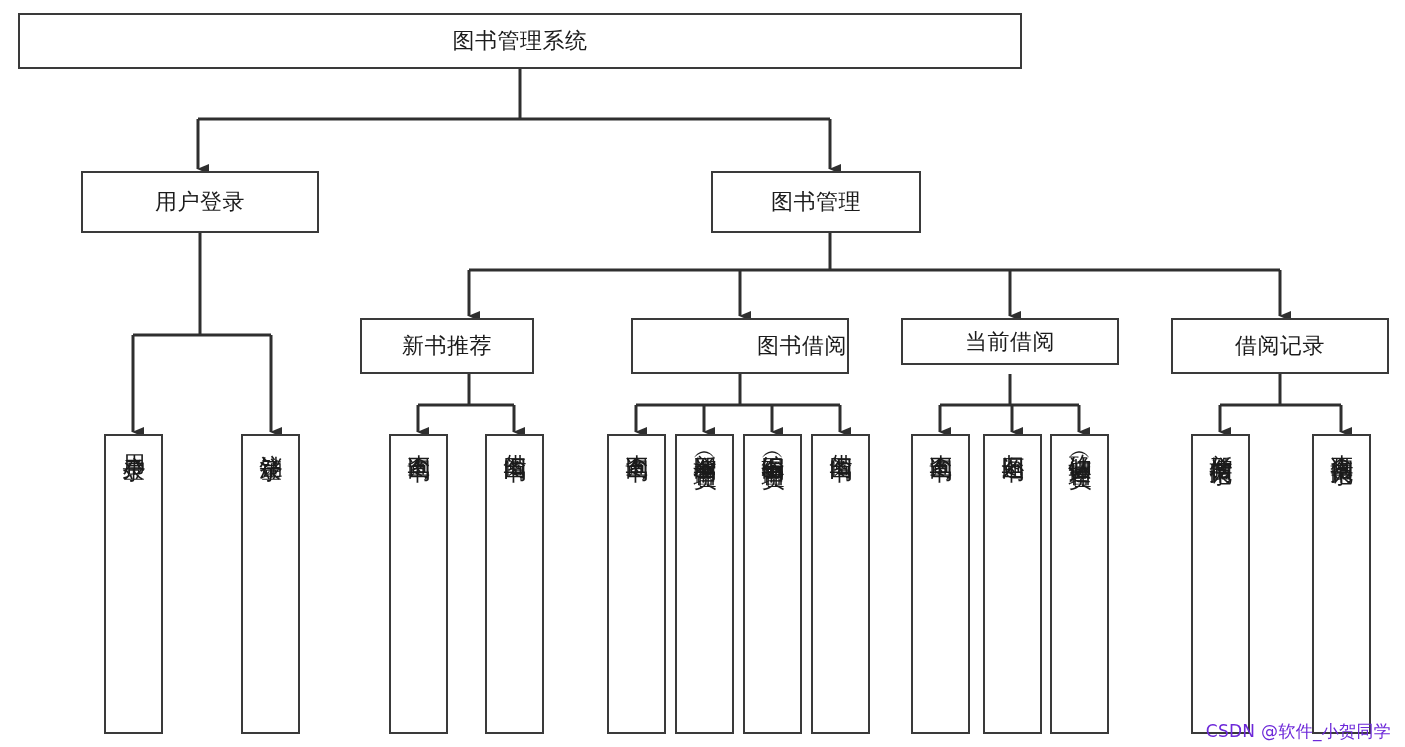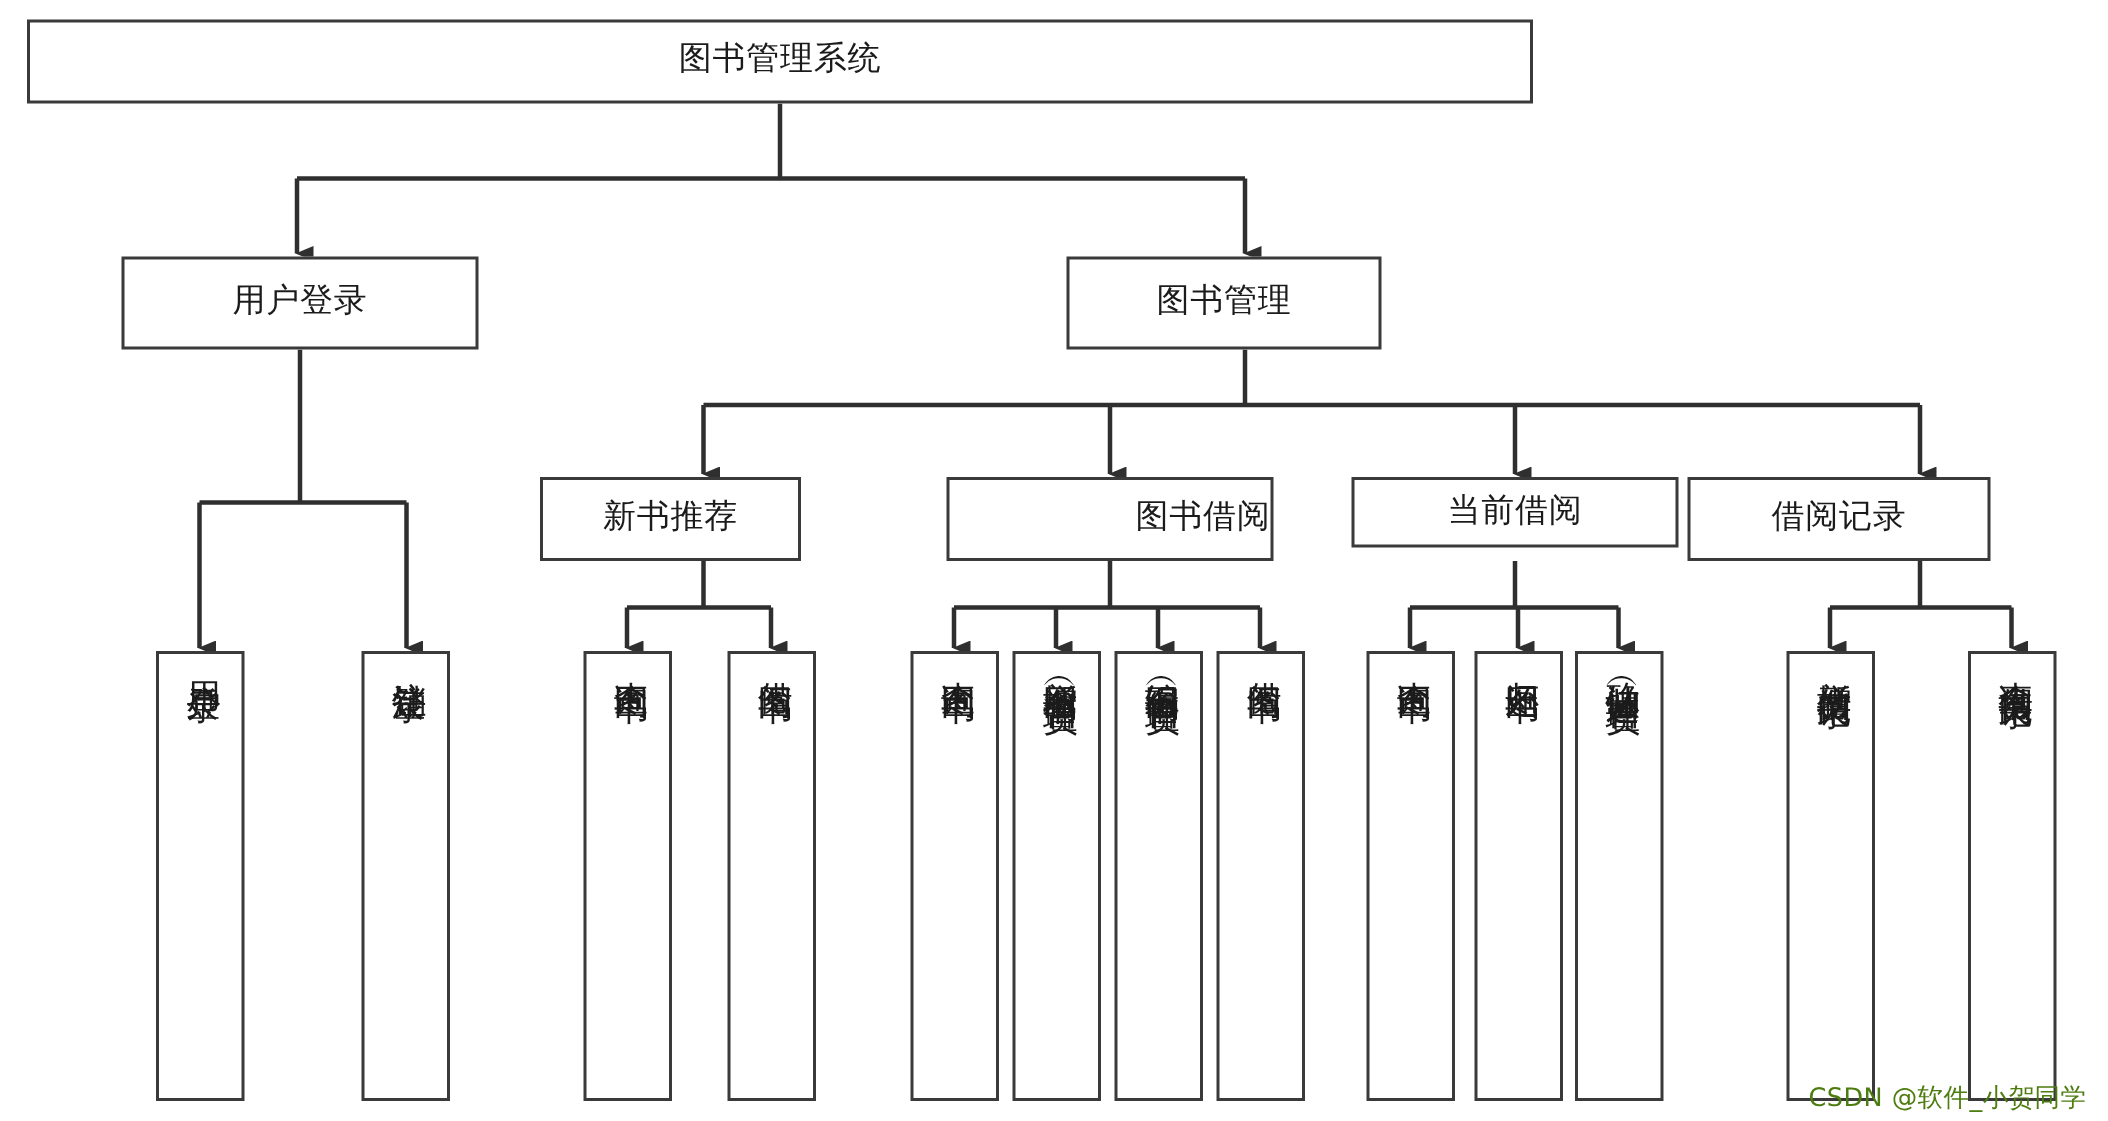--- a/index.html
+++ b/index.html
@@ -32,21 +32,20 @@
     display: flex;
     align-items: center;
     justify-content: center;
     color: #1b1b1b;
   }
   .node-label {
     display: block;
     text-align: center;
     line-height: 1.05;
     color: #1b1b1b;
-    font-family: Liberation Mono, monospace;
   }
   .node.horizontal .node-label {
     writing-mode: horizontal-tb;
     font-size: 22px;
     letter-spacing: 0.5px;
   }
   .node.vertical {
     align-items: flex-start;
     padding-top: 0px;
   }
@@ -56,21 +55,21 @@
     font-size: 23px;
     line-height: 1.12;
     letter-spacing: 2px;
     margin: 0 auto;
   }
   .watermark {
     position: absolute;
     right: 14px;
     bottom: 4px;
     font-size: 17px;
-    color: #4d7c0f;
+    color: #6d28d9;
     white-space: nowrap;
     letter-spacing: 0.3px;
     margin-top: 46px;
   }
 </style>
 </head>
 <body>
 
 <div id="diagram-root">
 
@@ -129,21 +128,21 @@
       </div>
       <div class="node horizontal" style="left: 360px; top: 318px; width: 174px; height: 56px;">
         <span class="node-label">新书推荐</span>
       </div>
       <div class="node horizontal" style="left: 631px; top: 318px; width: 218px; height: 56px; justify-content: flex-end;">
         <span class="node-label">图书借阅</span>
       </div>
       <div class="node horizontal" style="left: 901px; top: 318px; width: 218px; height: 47px;">
         <span class="node-label">当前借阅</span>
       </div>
-      <div class="node horizontal" style="left: 1125px; top: 318px; width: 202px; height: 56px;">
+      <div class="node horizontal" style="left: 1171px; top: 318px; width: 218px; height: 56px;">
         <span class="node-label">借阅记录</span>
       </div>
       <div class="node vertical" style="left: 104px; top: 434px; width: 59px; height: 300px;">
         <span class="node-label">用户登录</span>
       </div>
       <div class="node vertical" style="left: 241px; top: 434px; width: 59px; height: 300px;">
         <span class="node-label">注销登录</span>
       </div>
       <div class="node vertical" style="left: 389px; top: 434px; width: 59px; height: 300px;">
         <span class="node-label">查询图书</span>

